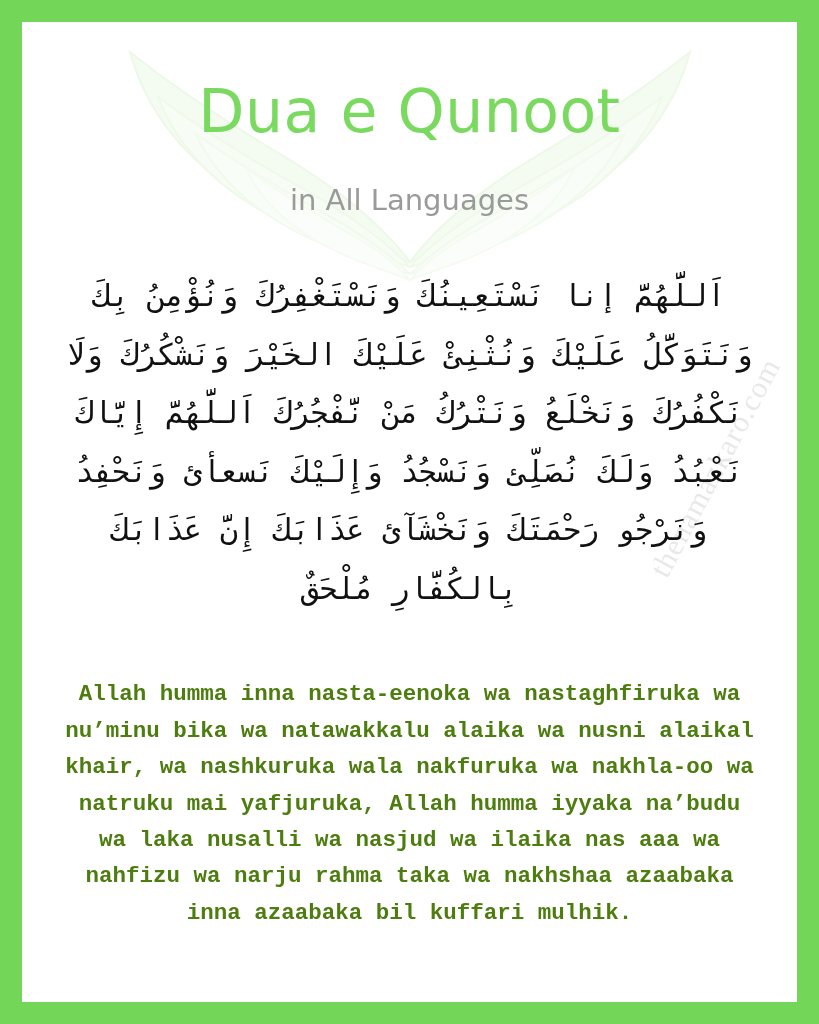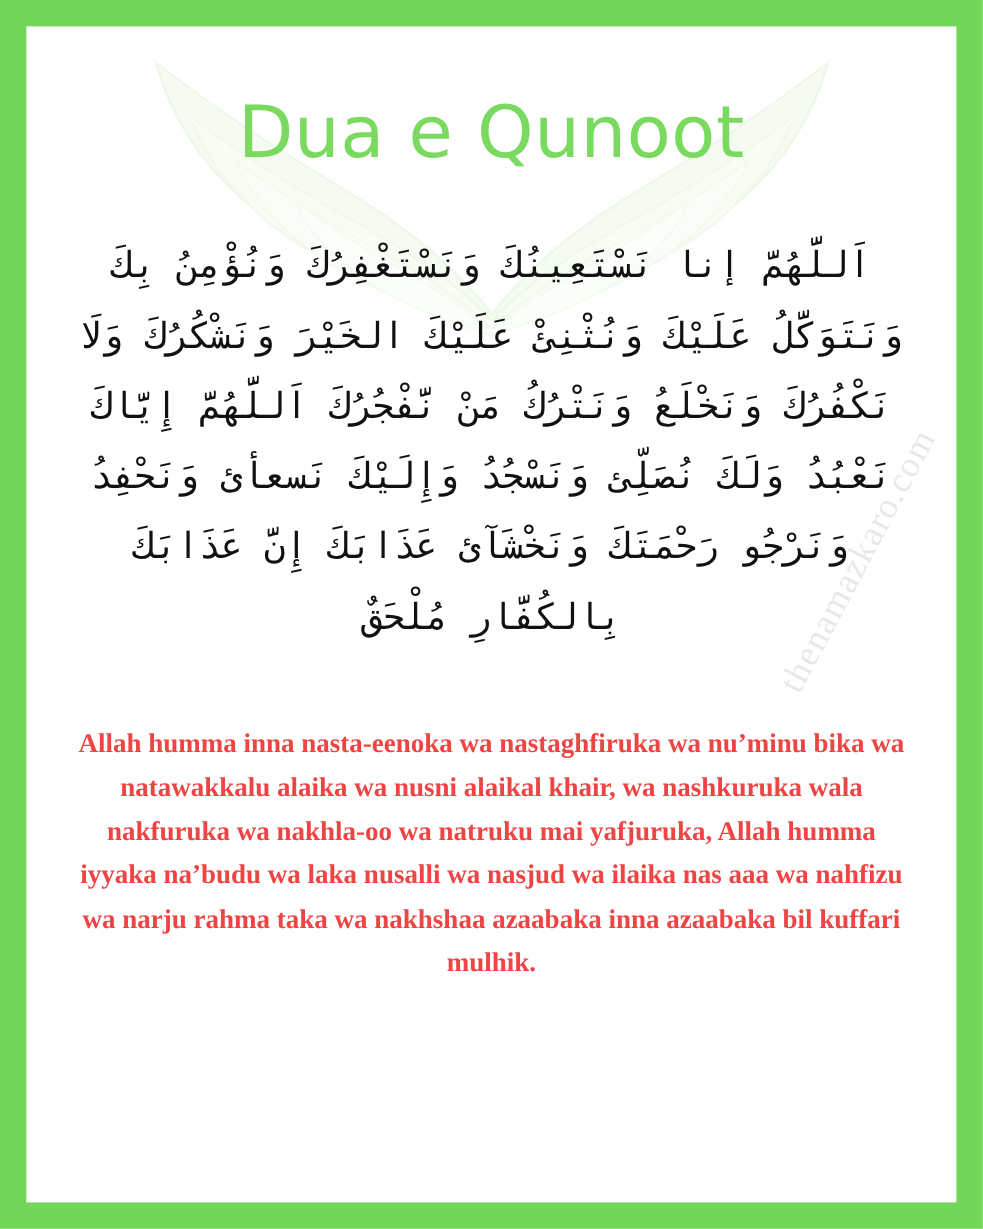--- a/index.html
+++ b/index.html
@@ -72,25 +72,25 @@
     text-align: center;
     font-family: Liberation Mono, monospace;
     font-size: 30px;
     line-height: 1.95;
     color: #111111;
   }
   .translit {
     position: relative;
     margin: 56px 40px 0 40px;
     text-align: center;
-    font-family: Liberation Serif, serif;
+    font-family: Liberation Mono, monospace;
     font-weight: bold;
     font-size: 22.5px;
     line-height: 1.62;
-    color: #ef4444;
+    color: #4d7c0f;
   }
 </style>
 </head>
 <body>
 
 <div class="page">
 
   <svg class="wings" viewBox="0 0 700 330" xmlns="http://www.w3.org/2000/svg">
     <g fill="none" stroke="#cfeec2" stroke-width="2" opacity="0.9">
       <path d="M350 250 C300 230 230 215 170 175 C120 142 85 95 70 40 C120 80 175 115 225 145 C275 175 320 210 350 250 Z" fill="#e8f7e0" stroke="#d9f0cd"></path>
@@ -100,18 +100,19 @@
       <path d="M350 250 C400 230 470 215 530 175 C580 142 615 95 630 40 C580 80 525 115 475 145 C425 175 380 210 350 250 Z" fill="#e8f7e0" stroke="#d9f0cd"></path>
       <path d="M350 255 C395 240 455 225 505 195 C550 168 585 130 602 85 C555 120 505 150 460 175 C410 203 375 228 350 255 Z" fill="#eef9e8" stroke="#ddf2d2"></path>
       <path d="M350 262 C385 250 435 238 478 212 C518 188 548 158 564 122 C522 152 478 178 438 200 C395 224 368 244 350 262 Z" fill="#f2fbee" stroke="#e3f5da"></path>
       <path d="M350 268 C375 258 412 248 445 228 C478 208 502 184 514 156 C480 182 444 202 410 222 C378 240 360 256 350 268 Z" fill="#f6fcf3" stroke="#e8f7e0"></path>
     </g>
   </svg>
 
   <div class="watermark">thenamazkaro.com</div>
 
   <h1 class="title">Dua e Qunoot</h1>
+  <div class="subtitle">in All Languages</div>
 
   <div class="arabic">اَللَّهُمَّ إنا نَسْتَعِينُكَ وَنَسْتَغْفِرُكَ وَنُؤْمِنُ بِكَ وَنَتَوَكَّلُ عَلَيْكَ وَنُثْنِئْ عَلَيْكَ الخَيْرَ وَنَشْكُرُكَ وَلَا نَكْفُرُكَ وَنَخْلَعُ وَنَتْرُكُ مَنْ نَّفْجُرُكَ اَللَّهُمَّ إِيَّاكَ نَعْبُدُ وَلَكَ نُصَلِّئ وَنَسْجُدُ وَإِلَيْكَ نَسعأئ وَنَحْفِدُ وَنَرْجُو رَحْمَتَكَ وَنَخْشَآئ عَذَابَكَ إِنَّ عَذَابَكَ بِالكُفَّارِ مُلْحَقٌ</div>
 
   <div class="translit">Allah humma inna nasta-eenoka wa nastaghfiruka wa nu’minu bika wa natawakkalu alaika wa nusni alaikal khair, wa nashkuruka wala nakfuruka wa nakhla-oo wa natruku mai yafjuruka, Allah humma iyyaka na’budu wa laka nusalli wa nasjud wa ilaika nas aaa wa nahfizu wa narju rahma taka wa nakhshaa azaabaka inna azaabaka bil kuffari mulhik.</div>
 
 </div>
 
 </body></html>

